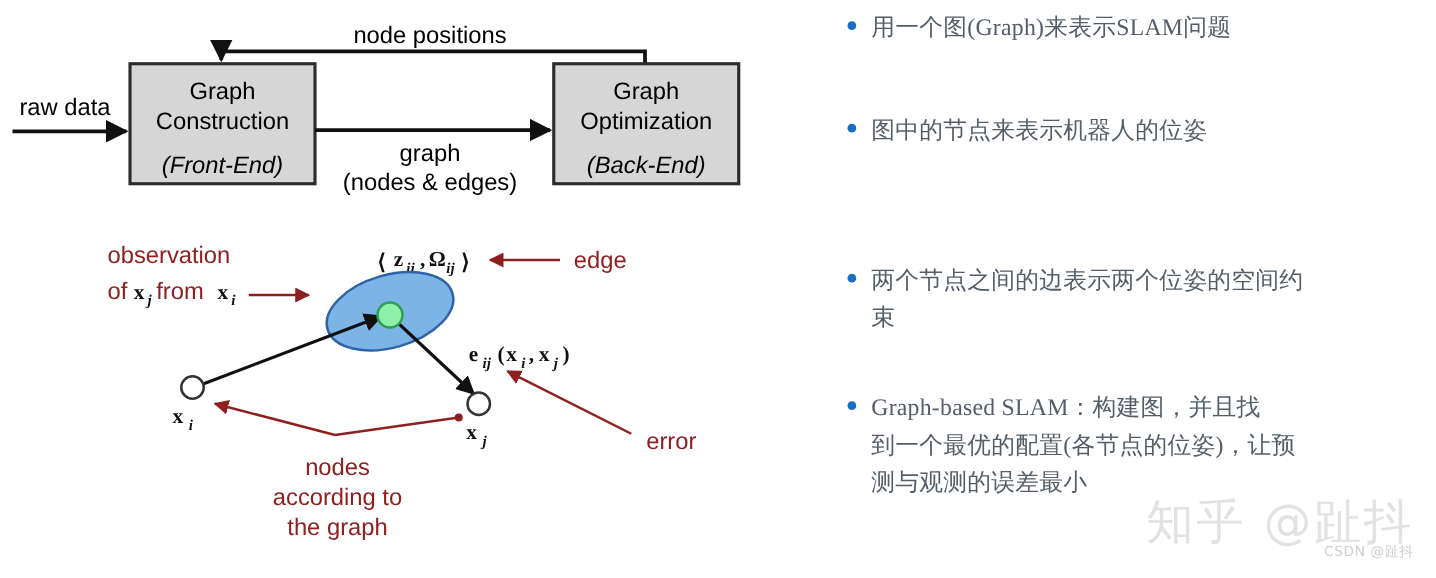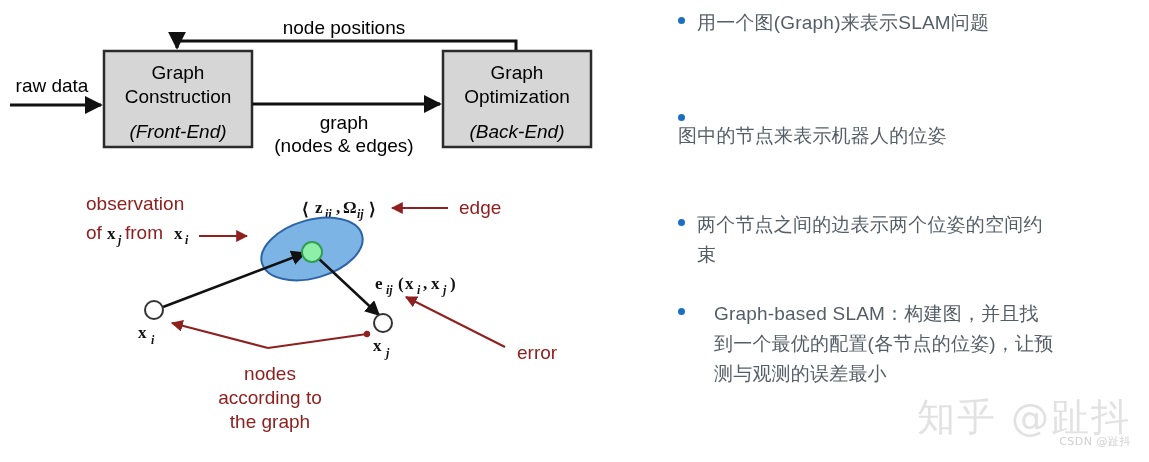--- a/index.html
+++ b/index.html
@@ -20,21 +20,21 @@
     position: absolute;
     left: 0; top: 0;
     width: 655px; height: 462px; margin-top: 18px;
   }
   #figure-svg { display: block; }
 
   
   #notes-panel {
     position: absolute;
     left: 672px; top: 0;
-    width: 477px; height: 334px;
+    width: 477px; height: 334px; font-family: Liberation Serif, serif;
   }
   .bullet-row {
     position: absolute;
     display: flex;
     align-items: flex-start;
     left: 6px;
     width: 462px;
   }
   .bullet-dot {
     width: 7px; height: 7px;
@@ -190,30 +190,30 @@
   </svg>
 </div>
 
 <div id="notes-panel">
 
   <div class="bullet-row" id="note-0" style="top: 8px;">
     <span class="bullet-dot" style="background: rgb(26, 111, 196);"></span>
     <span class="bullet-text" id="note-text-0">用一个图(Graph)来表示SLAM问题</span>
   </div>
 
-  <div class="bullet-row" id="note-1" style="top: 105px; flex-direction: column;">
+  <div class="bullet-row" id="note-1" style="top: 90px;">
     <span class="bullet-dot" style="background: rgb(26, 111, 196);"></span>
     <span class="bullet-text" id="note-text-1">图中的节点来表示机器人的位姿</span>
   </div>
 
   <div class="bullet-row" id="note-2" style="top: 192px; margin-top: 18px;">
     <span class="bullet-dot" style="background: rgb(26, 111, 196);"></span>
     <span class="bullet-text" id="note-text-2">两个节点之间的边表示两个位姿的空间约<br>束</span>
   </div>
 
-  <div class="bullet-row" id="note-3" style="top: 299px; gap: 17px;">
+  <div class="bullet-row" id="note-3" style="top: 312px;">
     <span class="bullet-dot" style="background: rgb(26, 111, 196);"></span>
     <span class="bullet-text" id="note-text-3">Graph-based SLAM：构建图，并且找<br>到一个最优的配置(各节点的位姿)，让预<br>测与观测的误差最小</span>
   </div>
 </div>
 
 <div id="watermark-zhihu">知乎 @趾抖</div>
 <div id="watermark-csdn">CSDN @趾抖</div>
 
 </body></html>

